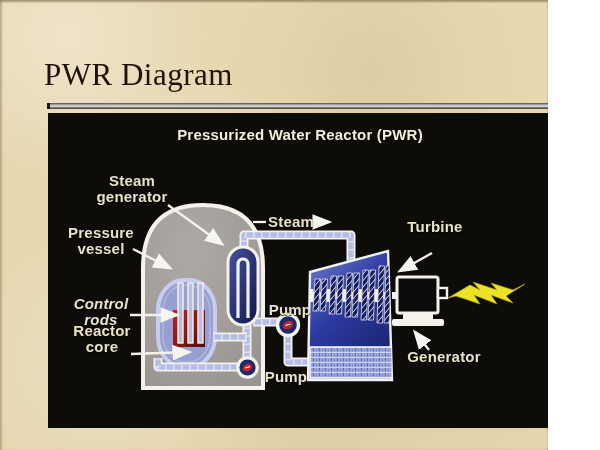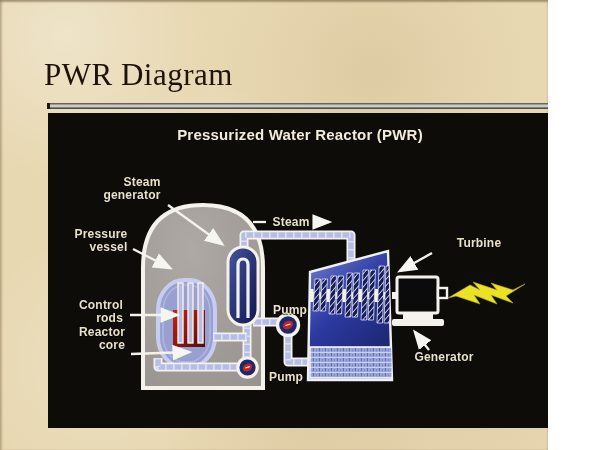--- a/index.html
+++ b/index.html
@@ -33,22 +33,22 @@
     background:var(--panel-bg,#0d0c09);
   }
   .panel-title{
     position:absolute;left:0;top:13px;width:100%;text-align:center;
     font-size:15px;font-weight:700;letter-spacing:.2px;
     color:var(--panel-title,#f2ecda);
   }
   svg.art{position:absolute;left:0;top:0;}
   .lbl{
     position:absolute;transform:translate(-50%,-50%);
-    font-size:12px;font-weight:700;line-height:1.05;letter-spacing:.2px;
-    color:var(--label-text,#e9e1c8);text-align:right;white-space:pre-line;
+    font-size:15px;font-weight:700;line-height:1.05;letter-spacing:.2px;
+    color:var(--label-text,#e9e1c8);text-align:center;white-space:pre-line;
     text-shadow:0 1px 1px rgba(0,0,0,.8);
   }
   
   .dome   {fill:var(--containment-fill,#a29d98);stroke:var(--outline-white,#f4f2ea);stroke-width:4;}
   .vessel {fill:var(--vessel-fill,#98a0d2);stroke:var(--vessel-outline,#c7cdf1);stroke-width:4;}
   .rod    {fill:#b8bce0;stroke:var(--outline-white,#f4f2ea);stroke-width:1.4;}
   .po{stroke:var(--outline-white,#f4f2ea);stroke-width:9;fill:none;stroke-linejoin:round;}
   .pi{stroke:var(--pipe-fill,#b5bde6);stroke-width:5.5;fill:none;stroke-linejoin:round;}
   .pt{stroke:#e3e8fd;stroke-width:5.5;fill:none;stroke-dasharray:1.6 6.4;opacity:.85;stroke-linejoin:round;}
   .arrow{stroke:var(--outline-white,#f4f2ea);stroke-width:2.3;}
@@ -217,24 +217,24 @@
         <line class="arrow" x1="269" y1="109" x2="281" y2="109" marker-end="url(#ah)"></line>
       </g>
     </svg>
 
     <div class="panel-title">Pressurized Water Reactor (PWR)</div>
 
     <div class="lbl" style="left:84px;top:76px;">Steam
 generator</div>
     <div class="lbl" style="left:53px;top:128px;">Pressure
 vessel</div>
-    <div class="lbl" style="left:53px;top:199px;">Control
+    <div class="lbl" style="left:53px;top:199px;font-style:italic;">Control
 rods</div>
     <div class="lbl" style="left:54px;top:226px;">Reactor
 core</div>
     <div class="lbl" style="left:243px;top:109px;">Steam</div>
     <div class="lbl" style="left:242px;top:197px;">Pump</div>
     <div class="lbl" style="left:238px;top:264px;">Pump</div>
-    <div class="lbl" style="left:387px;top:130px;margin-left:44px;">Turbine</div>
+    <div class="lbl" style="left:387px;top:114px;">Turbine</div>
     <div class="lbl" style="left:396px;top:244px;">Generator</div>
 
   </div>
 </div>
 
 </body></html>

